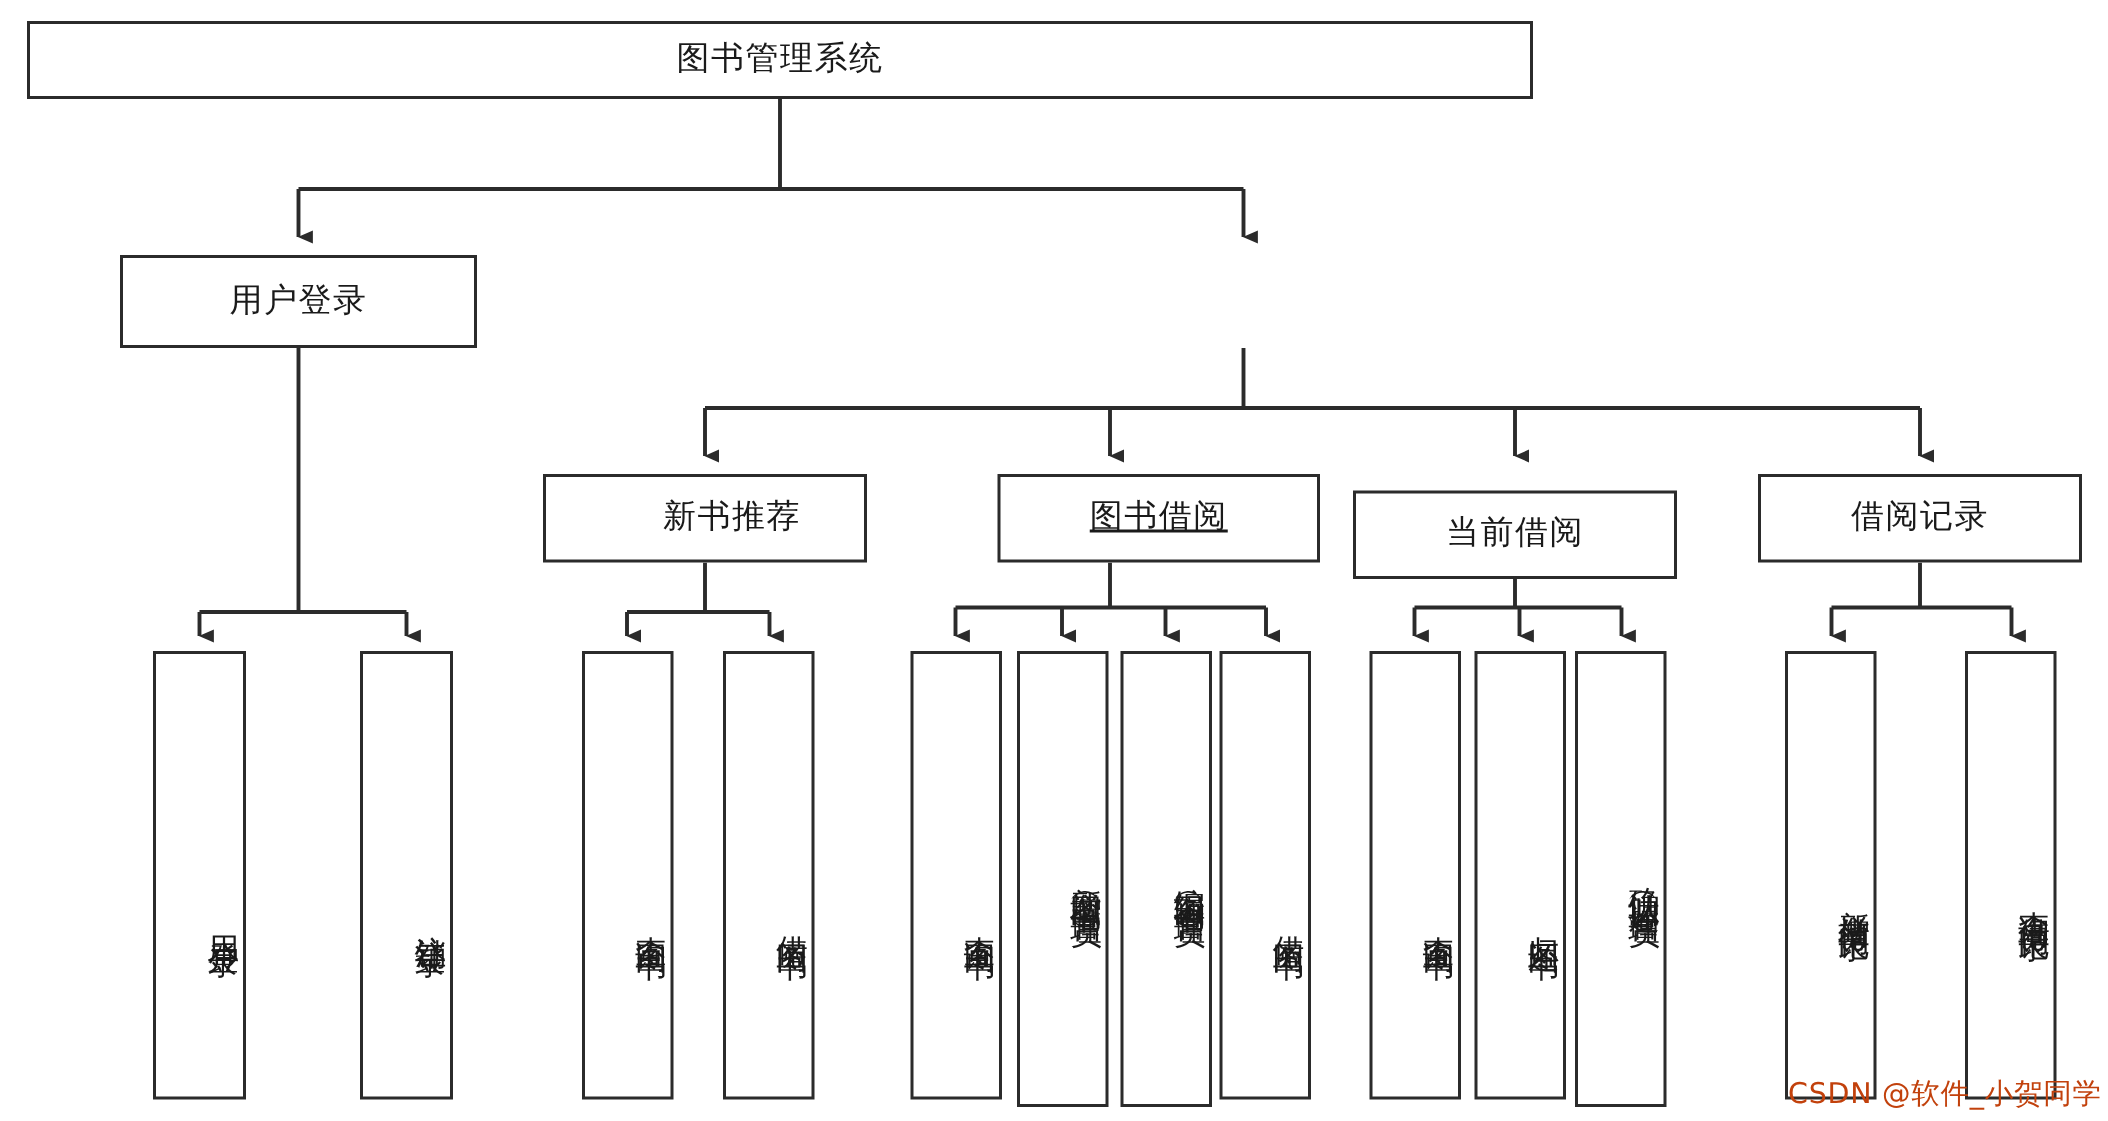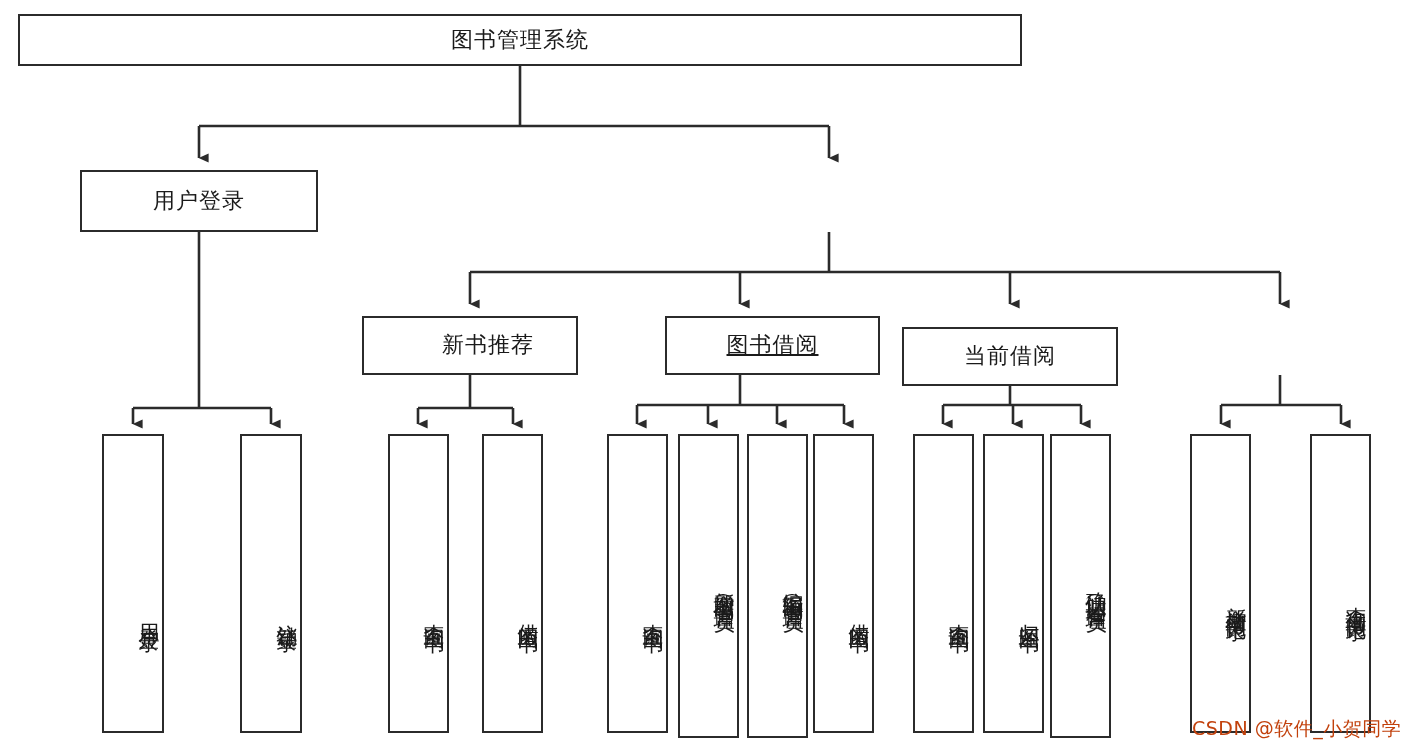--- a/index.html
+++ b/index.html
@@ -145,20 +145,23 @@
 
   <div class="node node-h" id="node-l3-0" style="left: 362px; top: 316px; width: 216px; height: 59px; padding-left: 36px;">
     <span>新书推荐</span>
   </div>
   <div class="node node-h" id="node-l3-1" style="left: 665px; top: 316px; width: 215px; height: 59px; text-decoration: underline;">
     <span>图书借阅</span>
   </div>
   <div class="node node-h" id="node-l3-2" style="left: 902px; top: 316px; width: 216px; height: 59px; margin-top: 11px;">
     <span>当前借阅</span>
   </div>
+  <div class="node node-h" id="node-l3-3" style="left: 1172px; top: 316px; width: 216px; height: 59px;">
+    <span>借阅记录</span>
+  </div>
 
   <div class="node node-v pad-top-small" id="leaf-0" style="left: 102px; top: 434px; width: 62px; height: 299px;">
     <span>用户登录</span>
   </div>
   <div class="node node-v pad-top-small" id="leaf-1" style="left: 240px; top: 434px; width: 62px; height: 299px;">
     <span>注销登录</span>
   </div>
   <div class="node node-v pad-top-small" id="leaf-2" style="left: 388px; top: 434px; width: 61px; height: 299px;">
     <span>查询图书</span>
   </div>

